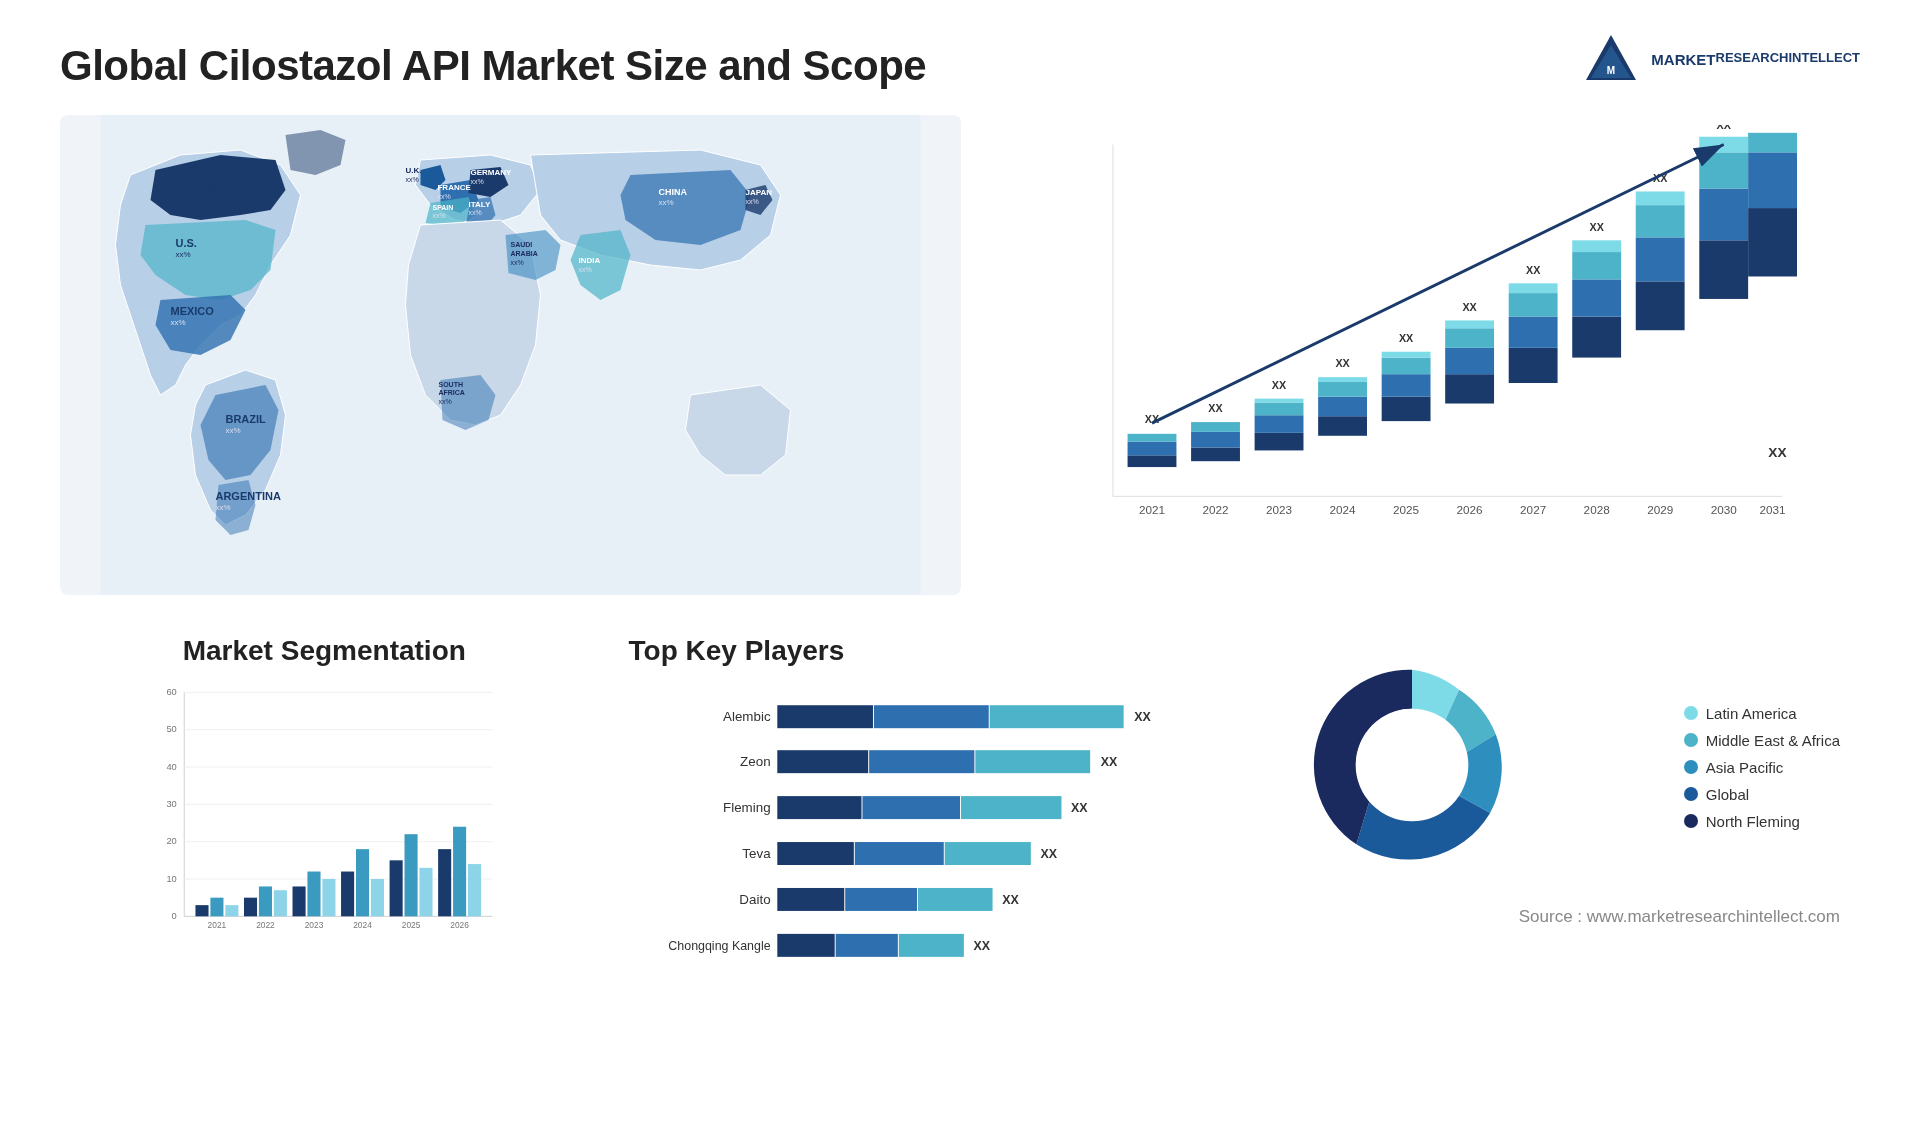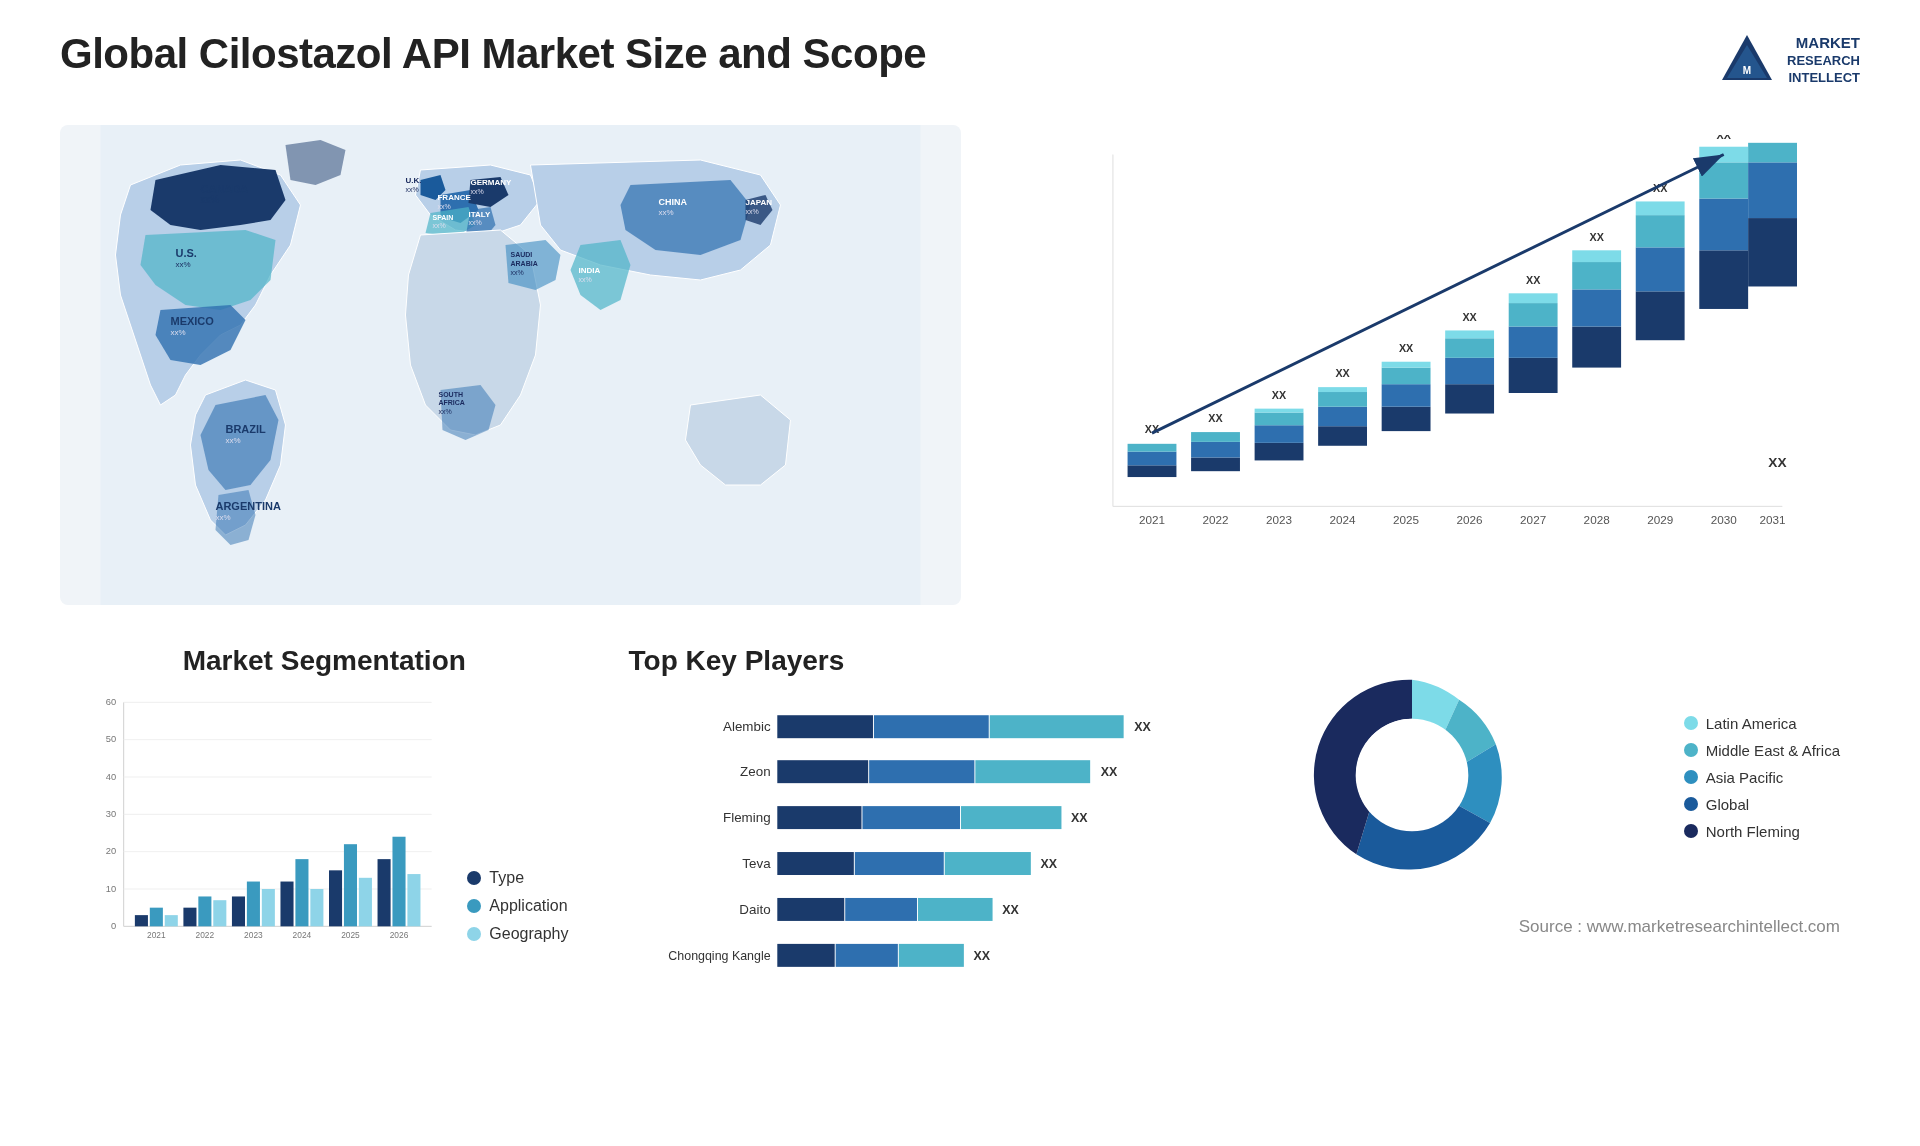--- a/index.html
+++ b/index.html
@@ -13,41 +13,41 @@
     .page-container {
       width: 1920px;
       min-height: 1146px;
       padding: 30px 60px 20px 60px;
       position: relative;
     }
     
     .header {
       display: flex;
       justify-content: space-between;
-      align-items: flex-start;
-      margin-bottom: 35px;
+      align-items: flex-end;
+      margin-bottom: 25px;
     }
     .page-title {
       font-size: 42px;
       font-weight: 600;
       color: #222;
       letter-spacing: -0.5px;
     }
     .logo-container {
       display: flex;
       align-items: center;
       gap: 10px;
     }
     .logo-icon {
       width: 60px;
       height: 60px;
     }
     .logo-text {
       display: flex;
-      flex-direction: column;
+      flex-direction: row;
       font-weight: 700;
       font-size: 13px;
       color: #1a3a6b;
       line-height: 1.3;
       text-align: right;
     }
     .logo-text span:first-child { font-size: 15px; }
 
     
     .top-section {
@@ -461,34 +461,20 @@
           <rect x="276" y="162" width="14" height="88" fill="#3a9abf"></rect>
           <rect x="292" y="198" width="14" height="52" fill="#8ed4e8"></rect>
           <text x="283" y="263" text-anchor="middle" font-size="9" fill="#777">2025</text>
 
           <rect x="312" y="178" width="14" height="72" fill="#1a3a6b"></rect>
           <rect x="328" y="154" width="14" height="96" fill="#3a9abf"></rect>
           <rect x="344" y="194" width="14" height="56" fill="#8ed4e8"></rect>
           <text x="335" y="263" text-anchor="middle" font-size="9" fill="#777">2026</text>
         </svg>
 
-        <div class="seg-legend">
-          <div class="legend-item">
-            <div class="legend-dot" style="background:#1a3a6b;"></div>
-            <span>Type</span>
-          </div>
-          <div class="legend-item">
-            <div class="legend-dot" style="background:#3a9abf;"></div>
-            <span>Application</span>
-          </div>
-          <div class="legend-item">
-            <div class="legend-dot" style="background:#8ed4e8;"></div>
-            <span>Geography</span>
-          </div>
-        </div>
       </div>
     </div>
 
     <div class="players-container">
       <h2 class="section-title">Top Key Players</h2>
       <svg class="players-chart" viewBox="0 0 620 320" preserveAspectRatio="xMidYMid meet">
 
         <text x="148" y="32" text-anchor="end" font-size="14" fill="#333" font-weight="500">Alembic</text>
         <rect x="155" y="16" width="100" height="24" fill="#1a3a6b"></rect>
         <rect x="256" y="16" width="120" height="24" fill="#2e6faf"></rect>

